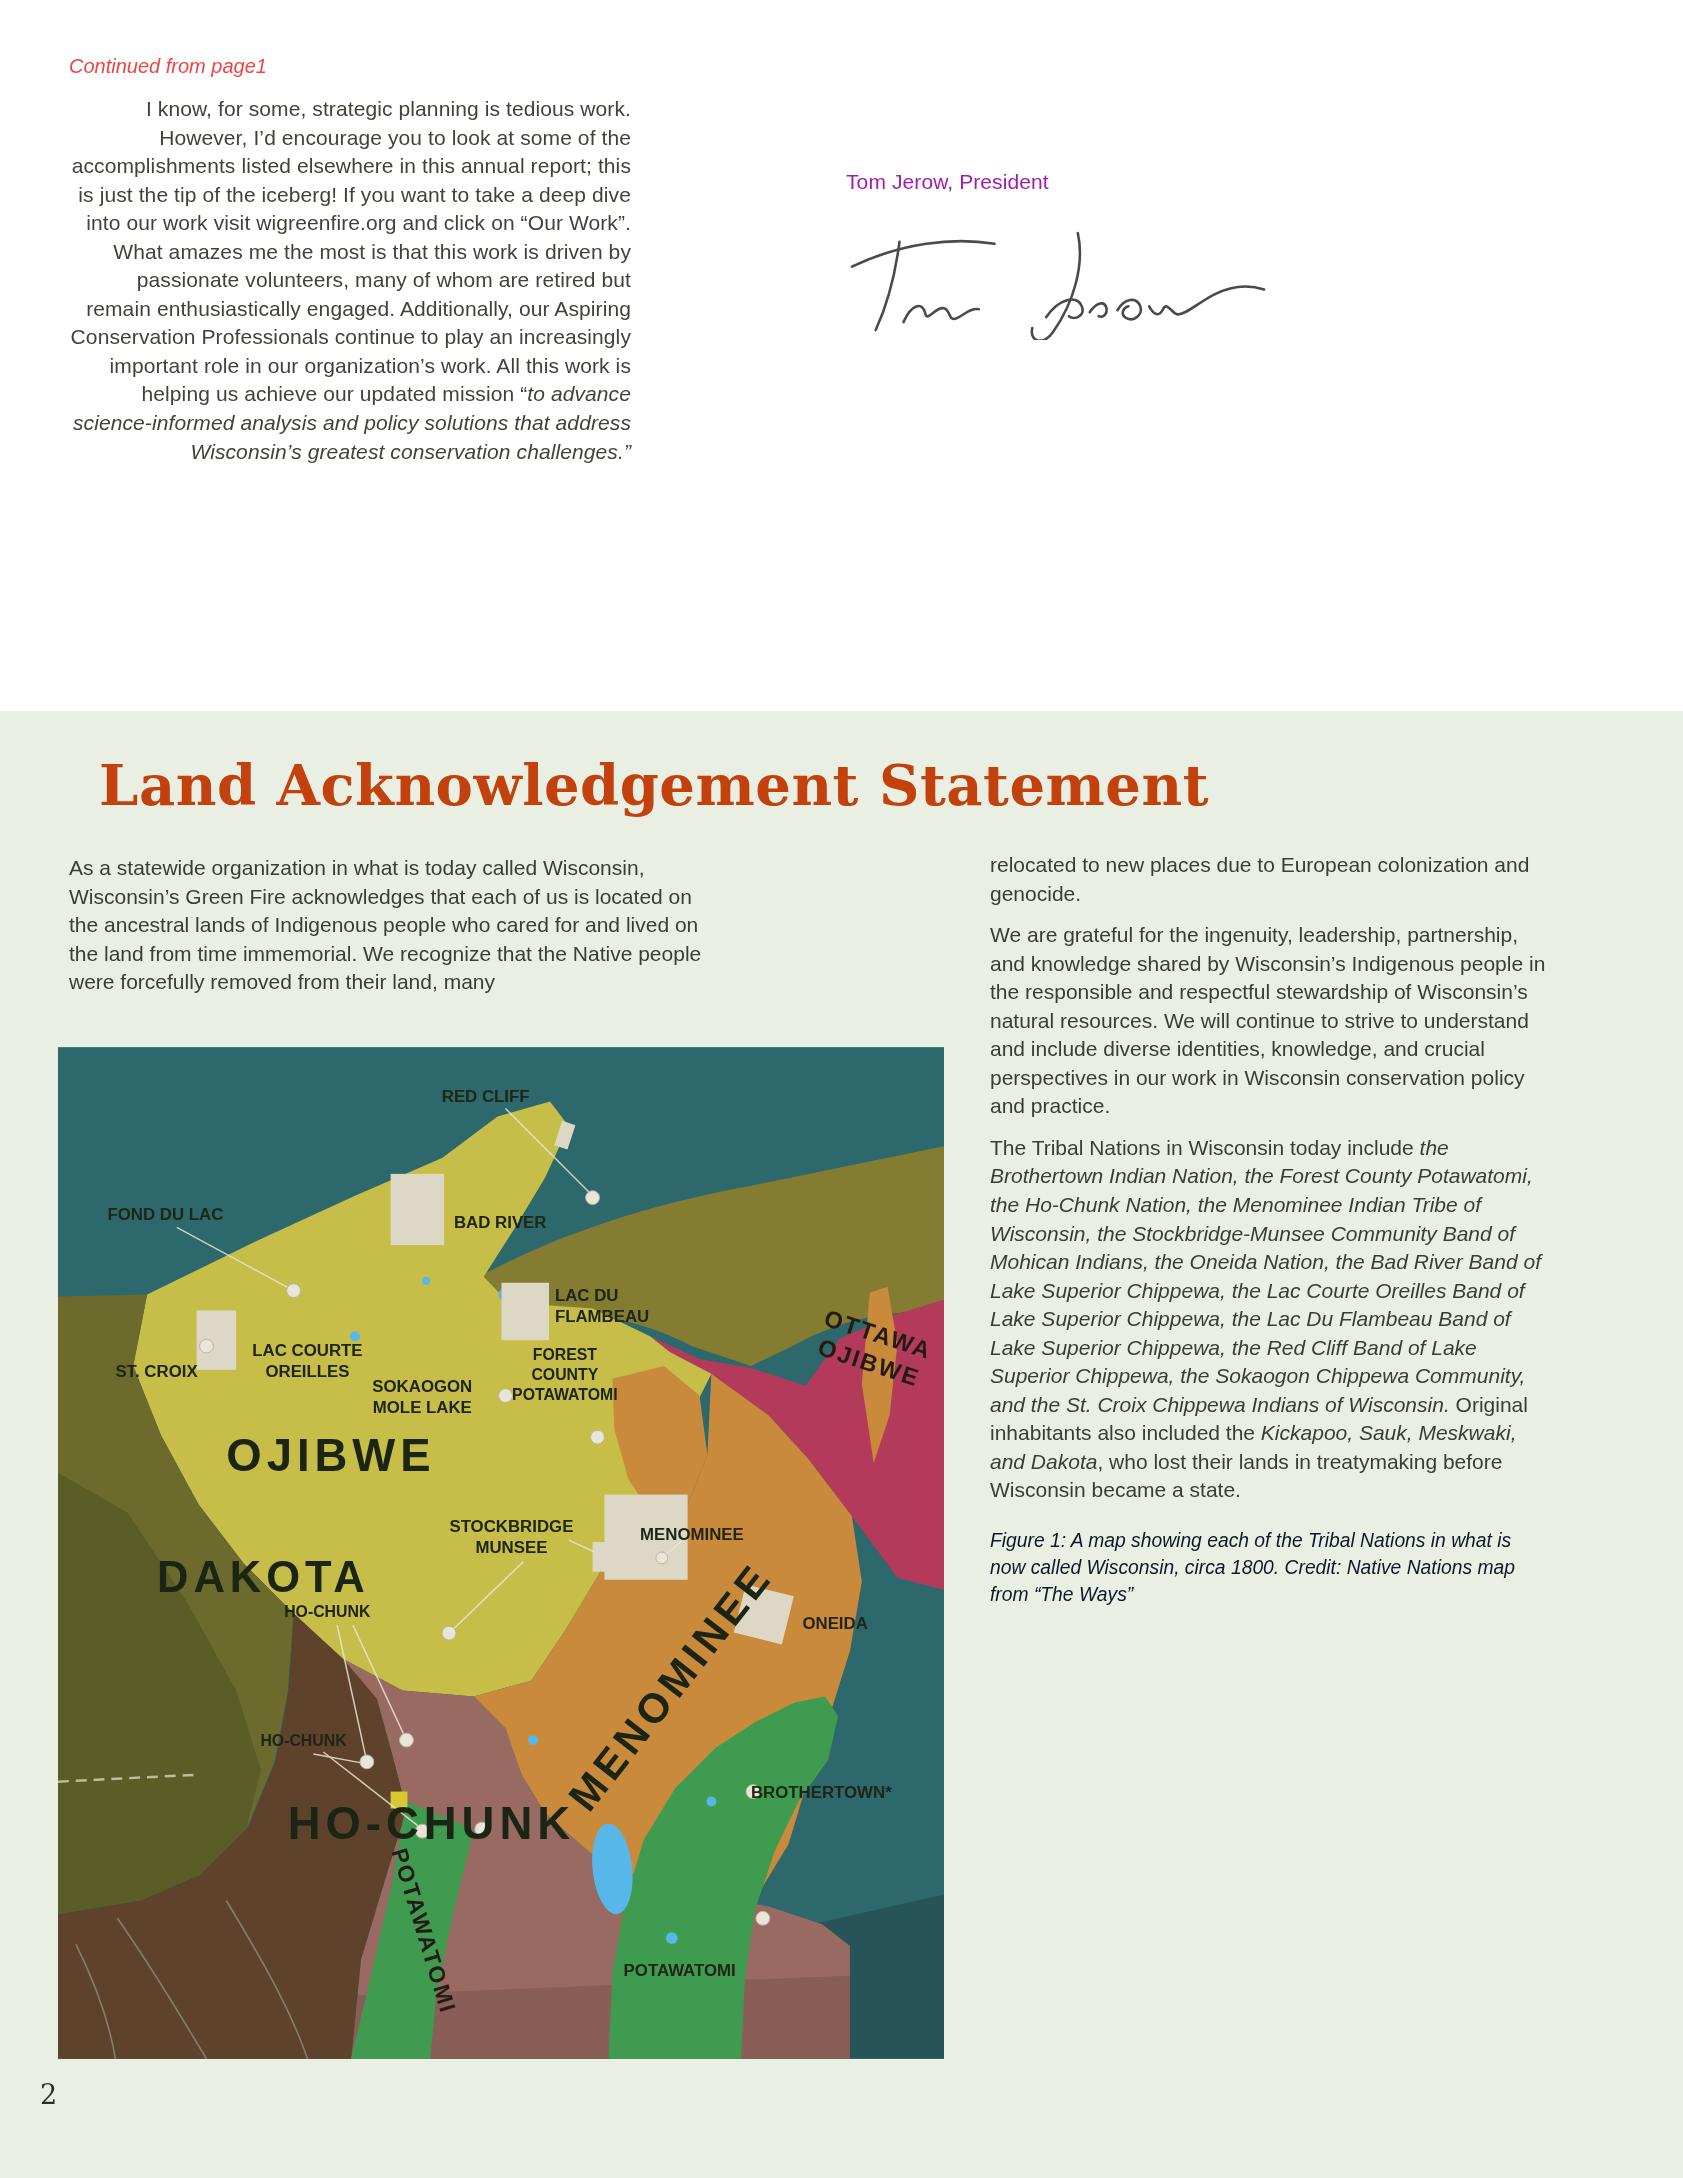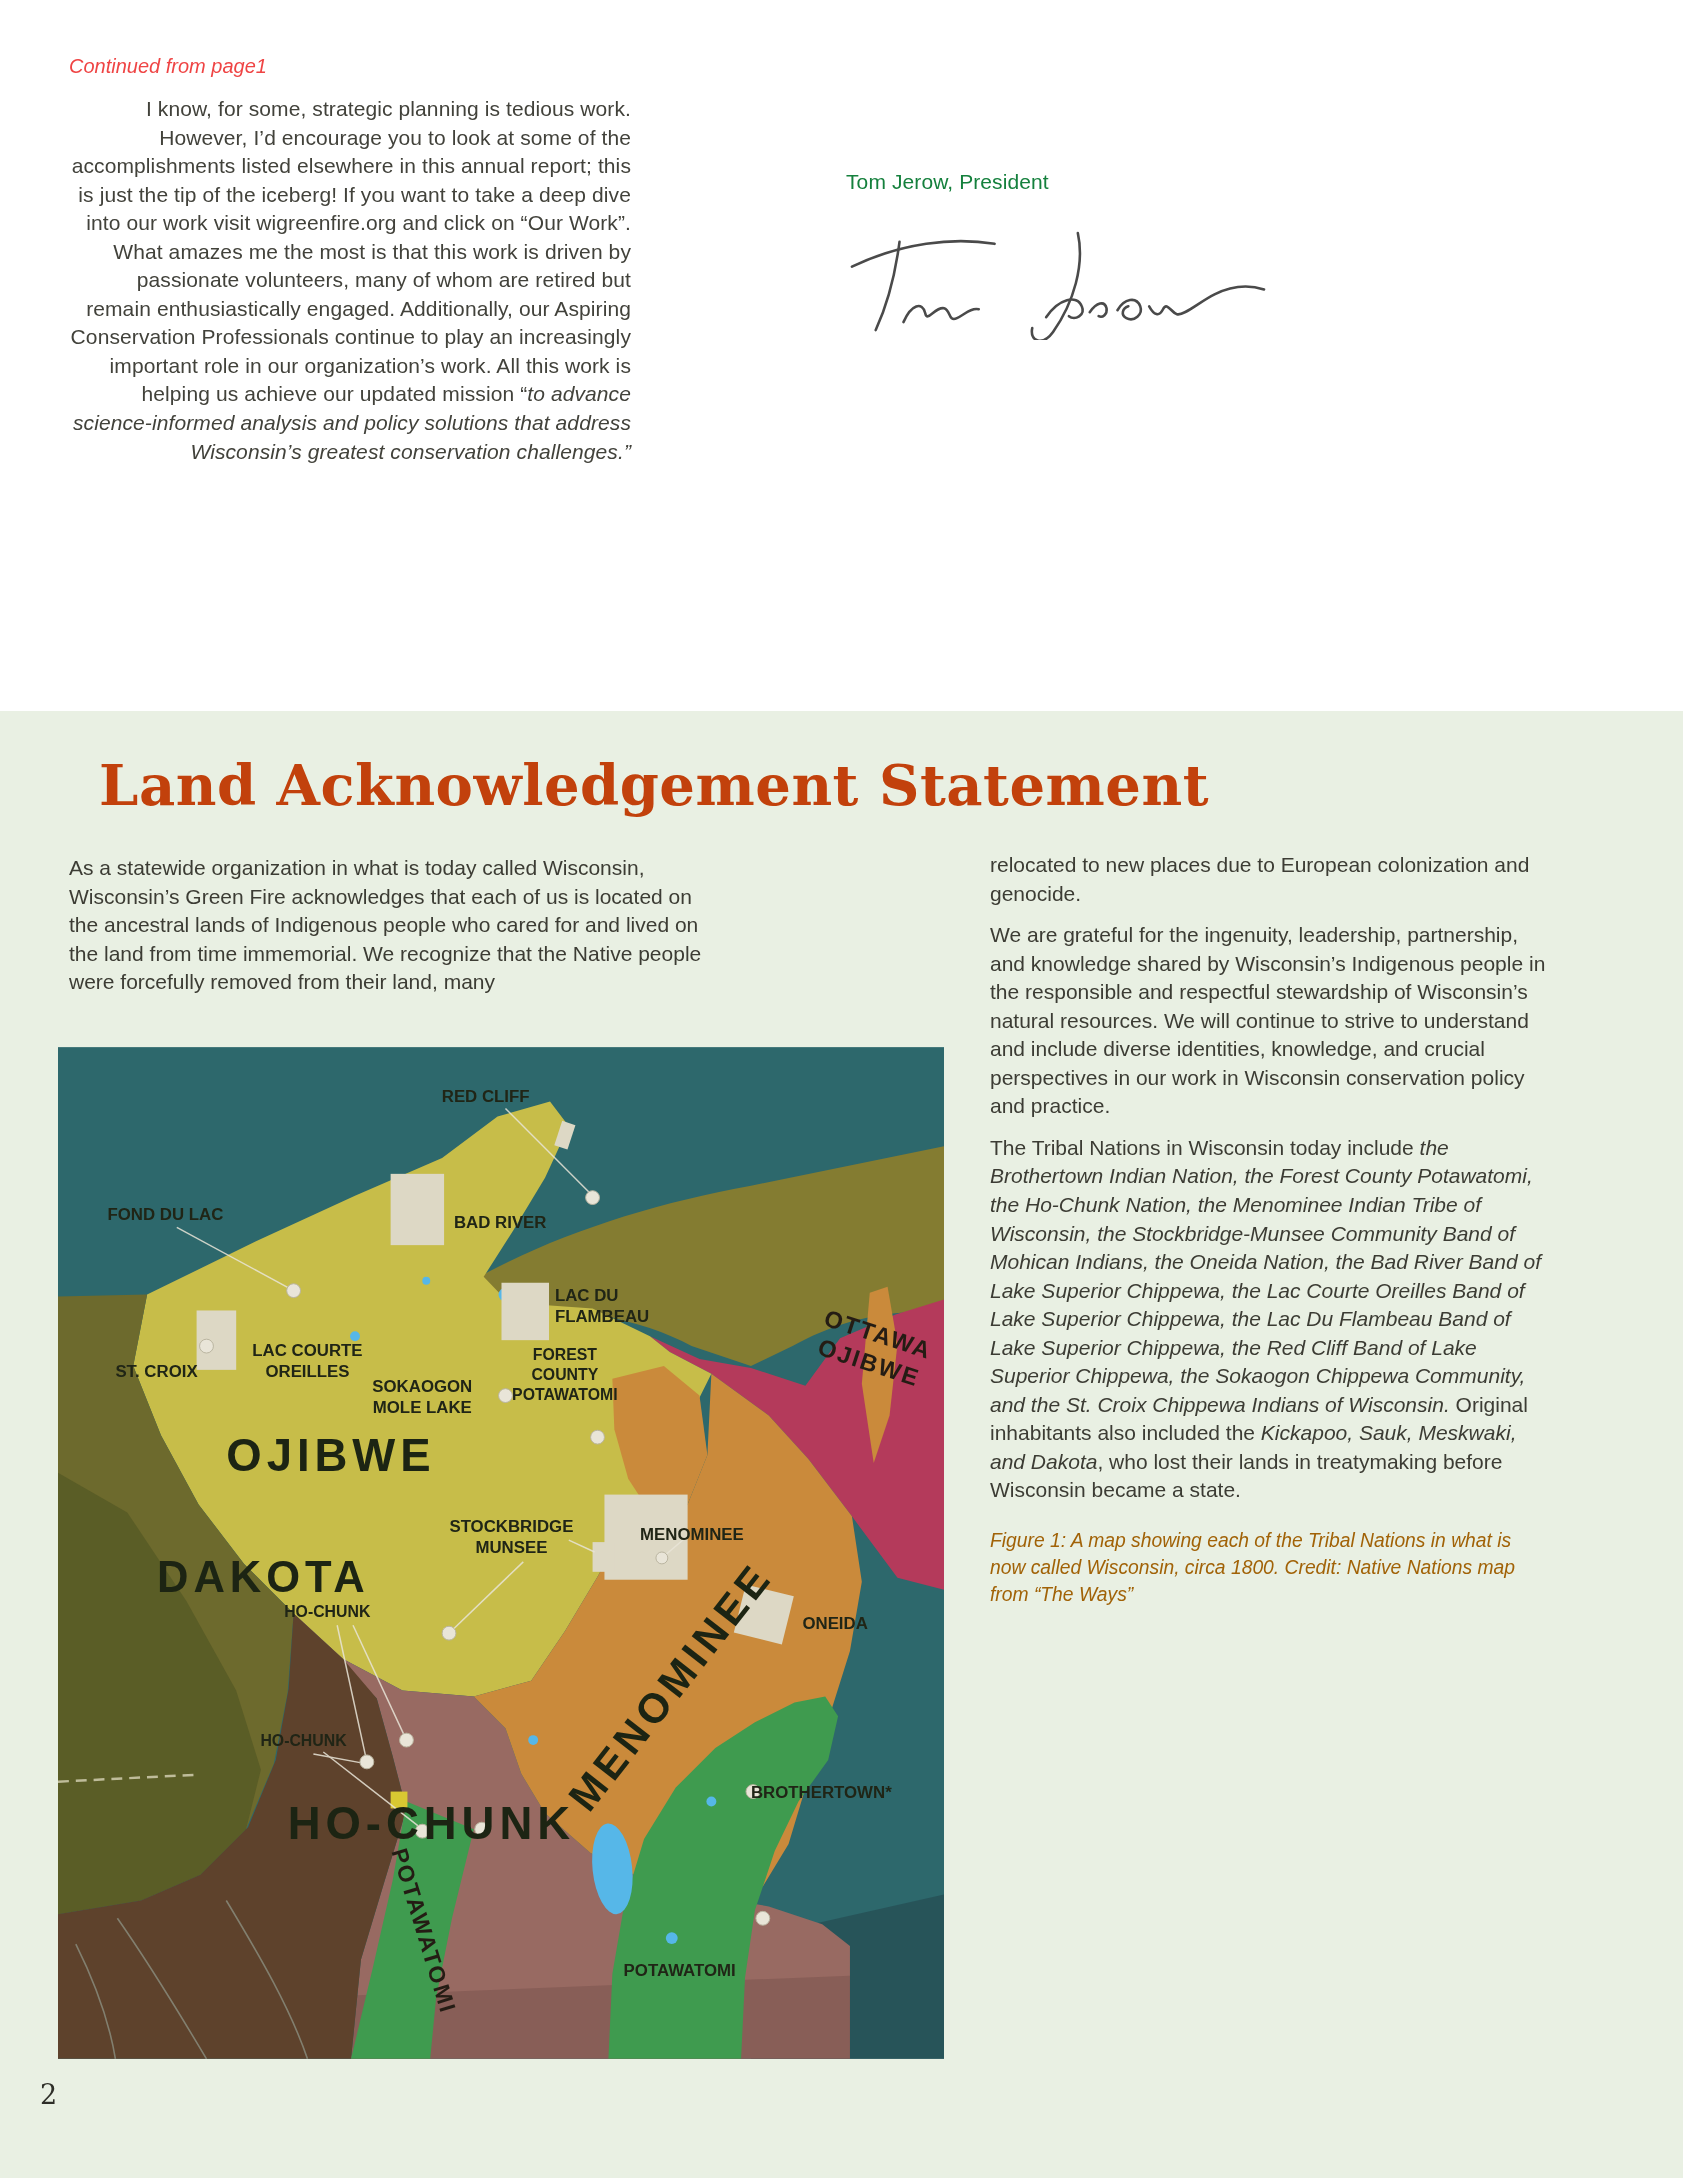--- a/index.html
+++ b/index.html
@@ -6,33 +6,33 @@
   body{width:1683px;height:2178px;position:relative;background:#ffffff;
        font-family:"Liberation Sans",sans-serif;color:#3f3f38;}
   .abs{position:absolute;}
 
   
   .continued{left:69px;top:55px;font-size:20px;font-style:italic;color:#ef4444;}
   .topcol{font-size:21px;line-height:1.36;color:#42423b;letter-spacing:0.1px;}
   .topcol p{margin:0 0 12px 0;}
   #top-left{left:69px;top:95px;width:562px;text-align:right;}
   #top-right{left:846px;top:95px;width:586px;}
-  .signer{margin-top:73px;font-size:21px;color:#15803d;}
+  .signer{margin-top:73px;font-size:21px;color:#a21caf;}
   .sig-svg{margin-top:26px;}
   .italic{font-style:italic;}
 
   
   .land{left:0;top:711px;width:1683px;height:1467px;background:#e9f0e3;}
   .land-title{left:99px;top:752px;font-family:"DejaVu Serif",serif;font-weight:bold;
               font-size:56px;color:#c2410c;letter-spacing:0.5px;}
   .land-body{font-size:21px;line-height:1.36;color:#3c3c34;}
   #land-intro{left:69px;top:854px;width:653px;}
   #land-col2{left:990px;top:851px;width:566px;}
   #land-col2 p{margin:0 0 13px 0;}
-  .caption{margin-top:22px;font-size:19.3px;line-height:1.4;font-style:italic;color:#a16207;width:525px;}
+  .caption{margin-top:22px;font-size:19.3px;line-height:1.4;font-style:italic;color:#0f172a;width:525px;}
 
   
   #map-wrap{left:58px;top:1047px;width:886px;height:816px;}
   .map-label{font-family:"Liberation Sans",sans-serif;font-weight:bold;fill:#202516;}
   .map-big{font-family:"Liberation Sans",sans-serif;font-weight:bold;fill:#1c2413;letter-spacing:5px;}
   .map-mid{font-family:"Liberation Sans",sans-serif;font-weight:bold;fill:#241c14;letter-spacing:2px;}
 
   .pagenum{left:40px;top:2079px;font-family:"DejaVu Serif",serif;font-size:27px;color:#2e2e28;}
 </style>
 </head>

